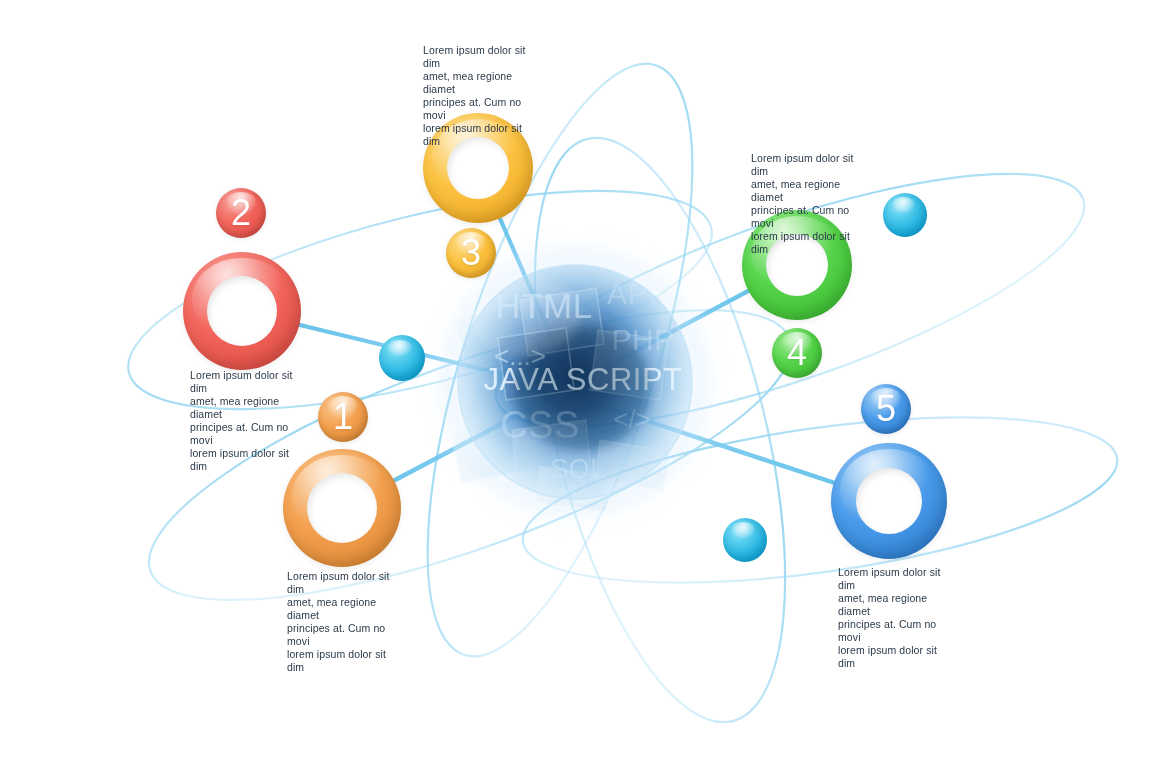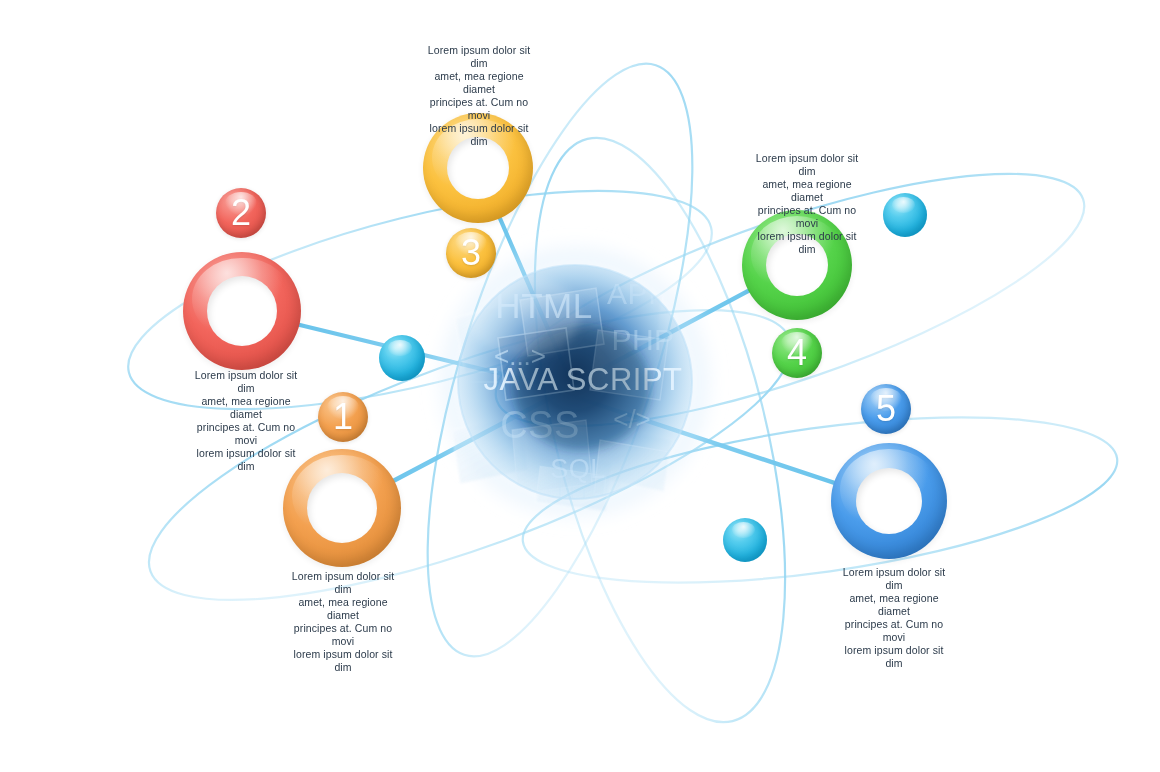--- a/index.html
+++ b/index.html
@@ -100,21 +100,20 @@
   }
 
   
   .caption {
     position: absolute;
     z-index: 5;
     color: #2b3a4a;
     font-family: "Liberation Sans", sans-serif;
     font-size: 10.5px;
     line-height: 13px;
-    text-align: center;
     white-space: pre-line;
     letter-spacing: 0.1px;
   }
 
   
 </style>
 </head>
 <body>
 
 <div id="stage">

